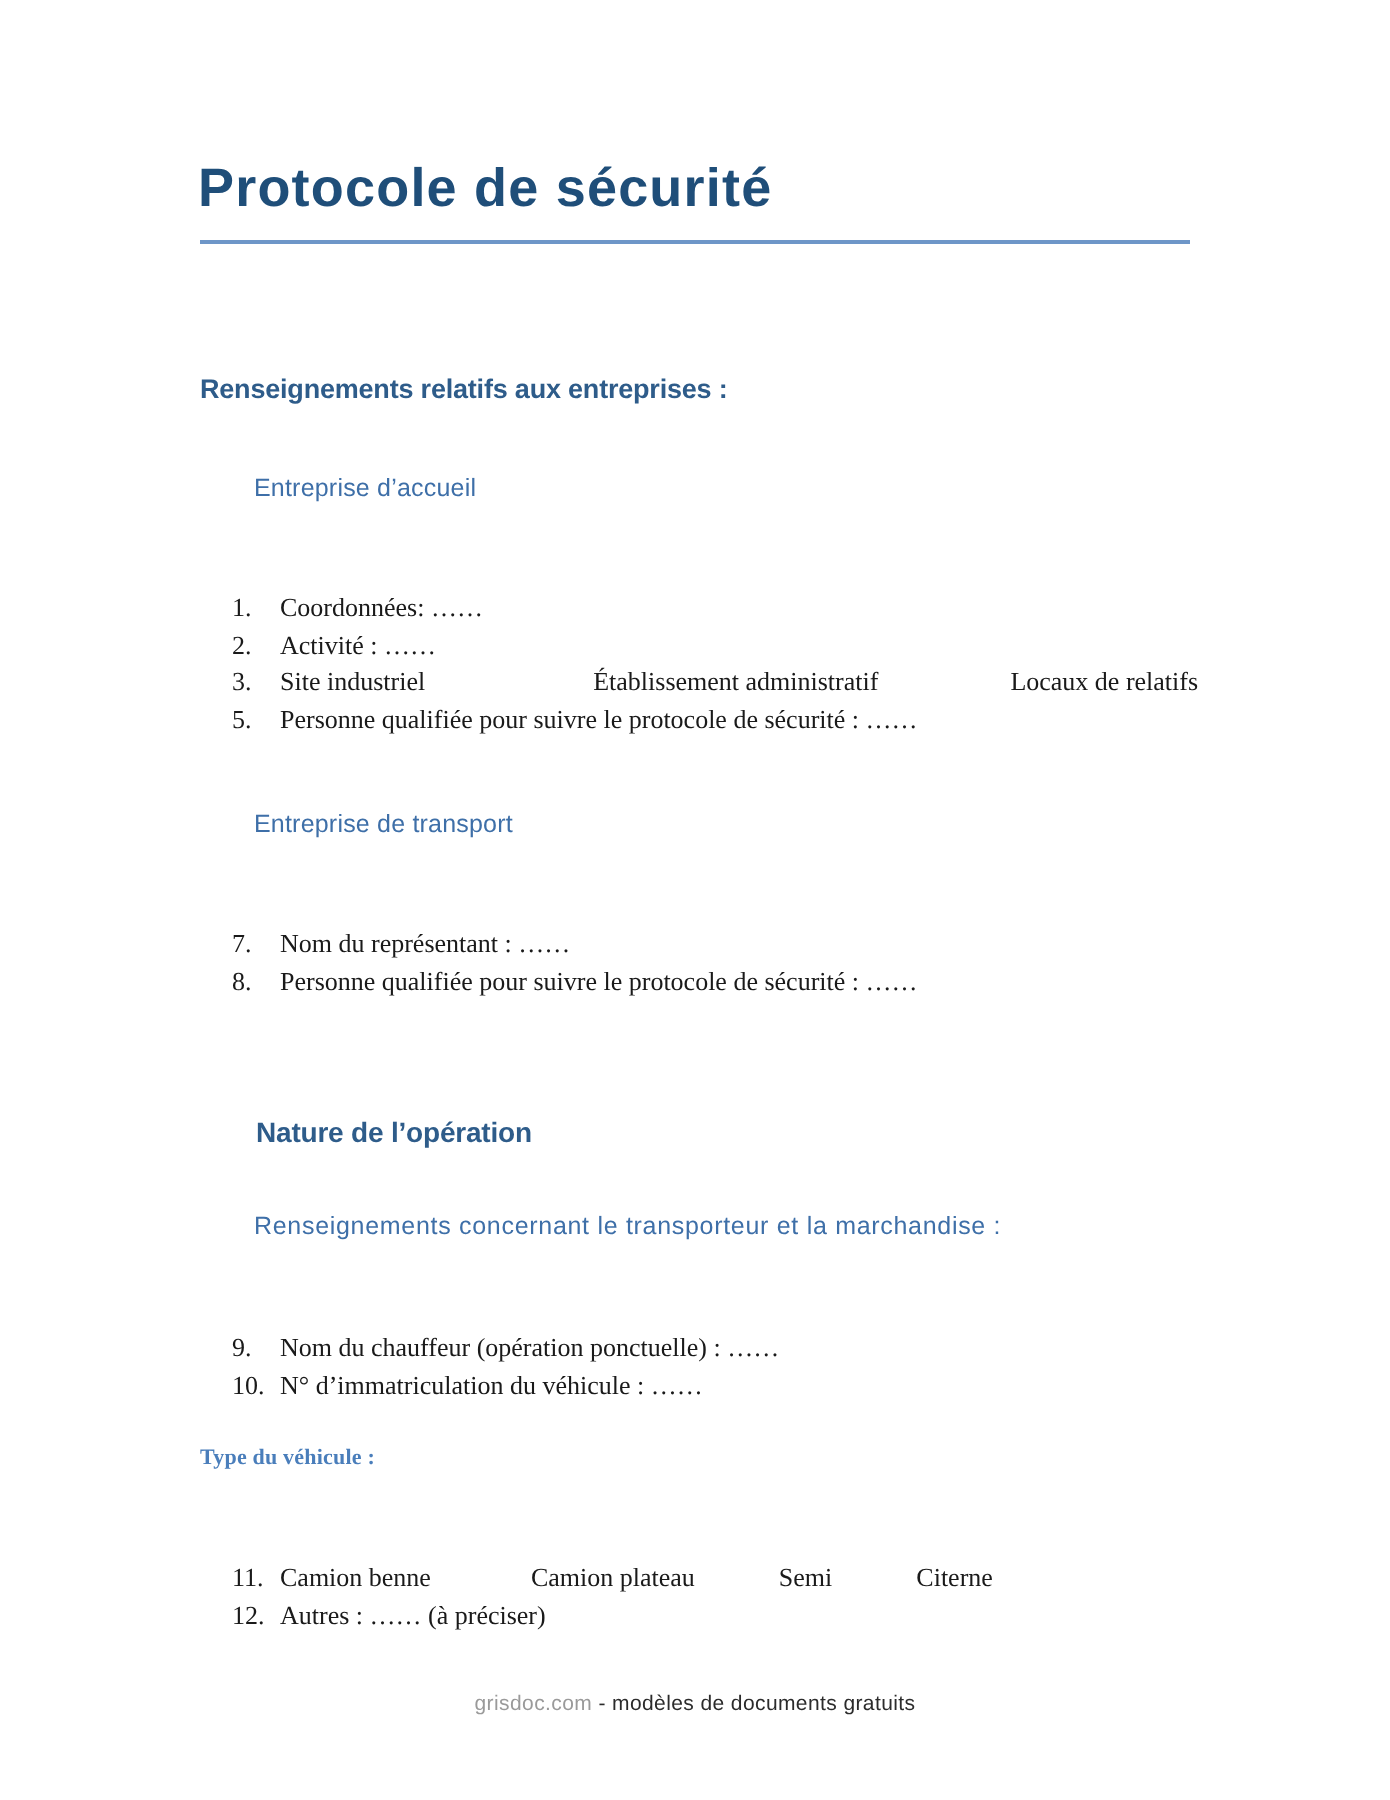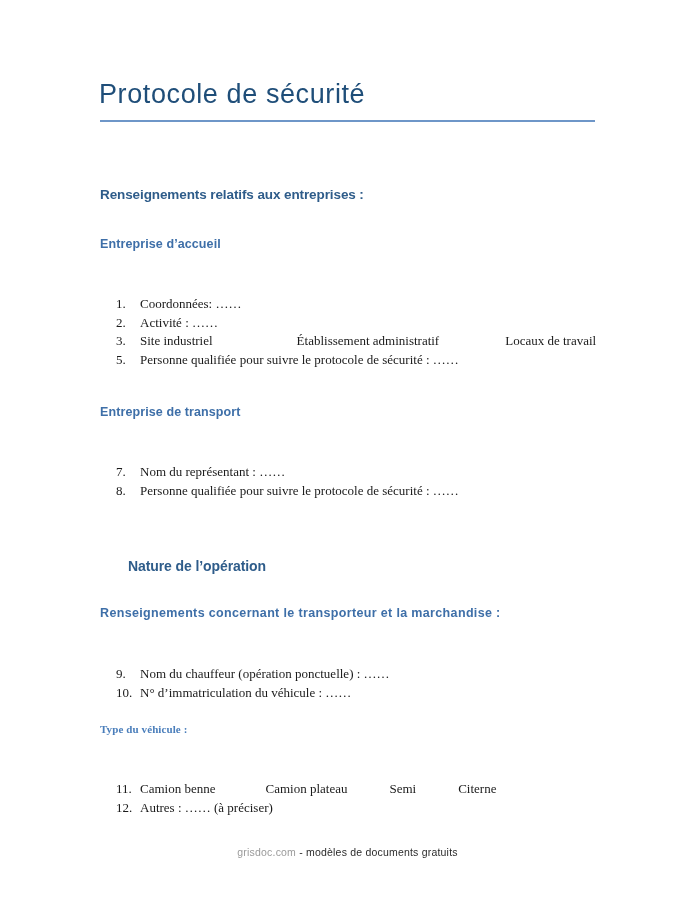--- a/index.html
+++ b/index.html
@@ -22,21 +22,21 @@
     background: #ffffff;
   }
 
   
   .doc-title {
     position: absolute;
     left: 99px;
     top: 79px;
     font-family: "Liberation Sans", sans-serif;
     font-size: 27px;
-    font-weight: 400;
+    font-weight: 700;
     color: #1F4E79;
     letter-spacing: 0.6px;
     white-space: nowrap;
   }
   .title-rule {
     position: absolute;
     left: 100px;
     top: 120px;
     width: 495px;
     height: 2px;
@@ -50,24 +50,25 @@
     font-size: 13.5px;
     font-weight: bold;
     color: #2E5C8A;
     white-space: nowrap;
     letter-spacing: -0.1px;
   }
   .h2-blue {
     position: absolute;
     font-family: "Liberation Sans", sans-serif;
     font-size: 12.5px;
-    font-weight: bold;
+    font-weight: normal;
     color: #3E6FA8;
     white-space: nowrap;
     letter-spacing: 0.1px;
+    margin-left: 27px;
   }
   .h3-blue {
     position: absolute;
     font-family: Liberation Serif, serif;
     font-size: 11px;
     font-weight: bold;
     color: #4A7EBB;
     white-space: nowrap;
     letter-spacing: 0.1px;
   }
@@ -142,21 +143,21 @@
   <div class="h2-blue" id="hd-entreprise-accueil">Entreprise d’accueil</div>
 
   <ul class="num-list" id="list-accueil">
     <li>
       <span class="num">1.</span><span>Coordonnées:  ……</span>
     </li>
     <li>
       <span class="num">2.</span><span>Activité :  ……</span>
     </li>
     <li>
-      <span class="num">3.</span><span class="col-a">Site industriel</span><span class="gap-1"></span><span class="col-a">Établissement administratif</span><span class="gap-2"></span><span class="col-a">Locaux de travail</span>
+      <span class="num">3.</span><span class="col-a">Site industriel</span><span class="gap-1"></span><span class="col-a">Établissement administratif</span><span class="gap-2"></span><span class="col-a">Locaux de relatifs</span>
     </li>
     <li>
       <span class="num">5.</span><span>Personne qualifiée pour suivre le protocole de sécurité :  ……</span>
     </li>
   </ul>
 
   <div class="h2-blue" id="hd-entreprise-transport">Entreprise de transport</div>
 
   <ul class="num-list" id="list-transport">
     <li>

